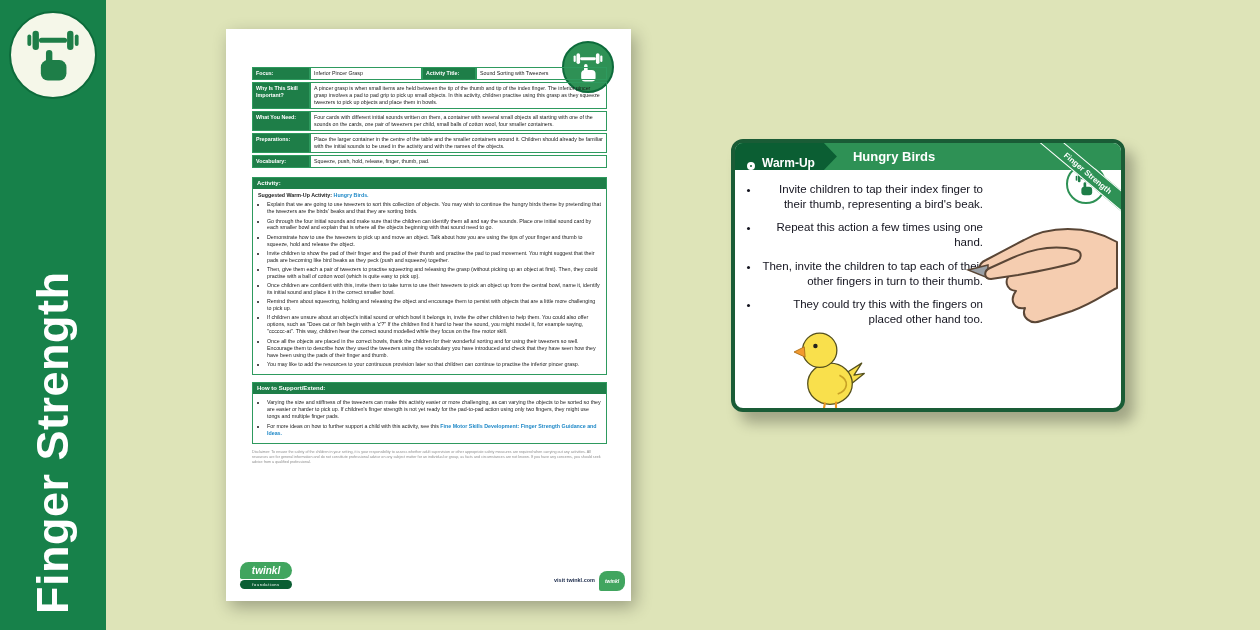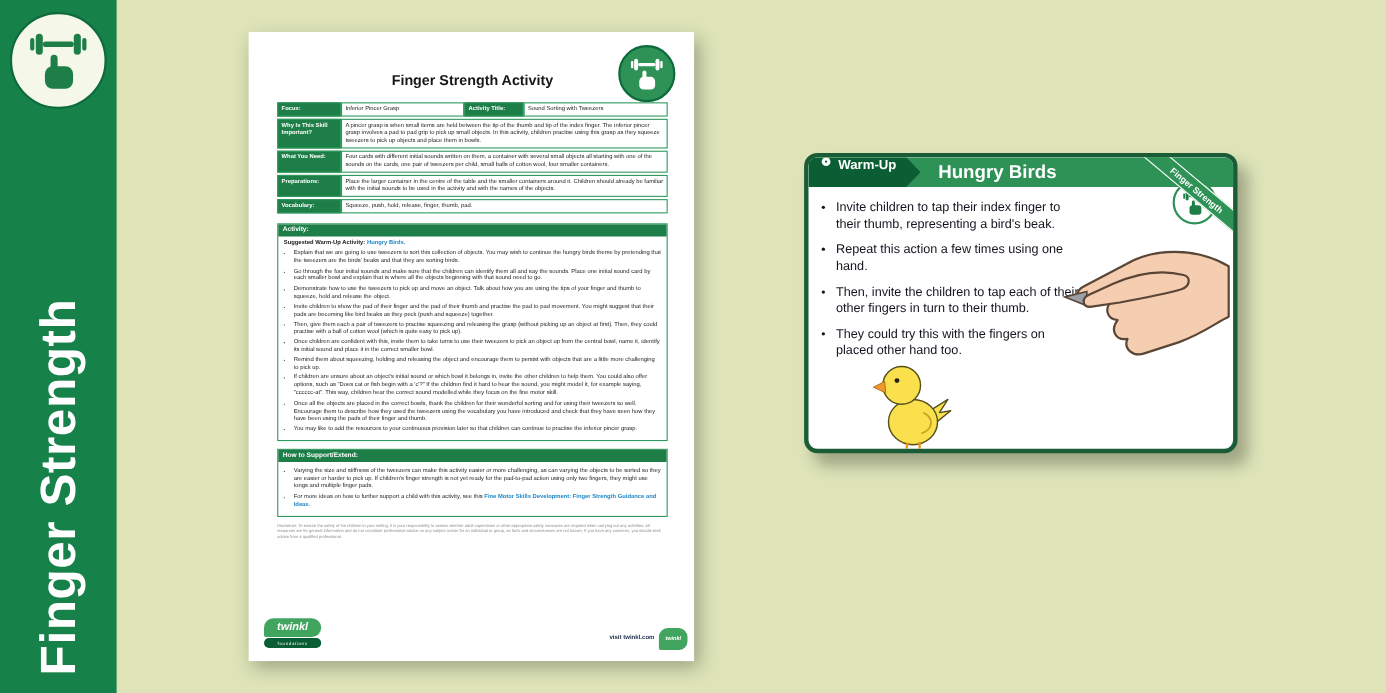--- a/index.html
+++ b/index.html
@@ -68,34 +68,34 @@
 
   
   .card {
     position:absolute; left:731px; top:139px; width:394px; height:273px;
     background:#ffffff; border:4px solid #1a5c36; border-radius:12px;
     box-shadow: 9px 11px 14px rgba(0,0,0,0.28);
     overflow:hidden;
   }
   .card-header { height:27px; background:#2e9155; display:flex; align-items:center; position:relative; z-index:1; }
   .card-arrow { height:100%; background:#0b5e33; color:#fff; font-weight:bold; font-size:12px;
-    display:flex; align-items:flex-start; gap:7px; padding:0 22px 0 12px;
+    display:flex; align-items:flex-end; gap:7px; padding:0 22px 0 12px;
     clip-path: polygon(0 0, calc(100% - 13px) 0, 100% 50%, calc(100% - 13px) 100%, 0 100%); }
   .donut { width:8px; height:8px; border:3px solid #fff; border-radius:50%; background:transparent; }
-  .card-title { color:#fff; font-weight:bold; font-size:17px; margin-left:16px; }
+  .card-title { color:#fff; font-weight:bold; font-size:13px; margin-left:16px; }
   .card-ribbon { position:absolute; top:22px; right:-34px; width:134px; transform:rotate(40deg);
     background:#2e9155; color:#fff; font-size:8px; font-weight:bold; text-align:center;
     padding:2.5px 0; z-index:4; border-top:1.5px solid #fff; border-bottom:1.5px solid #fff; }
   .card-badge { position:absolute; top:21px; right:15px; width:40px; height:40px; border-radius:50%;
     background:#fff; border:2px solid #2e9155; display:flex; align-items:center; justify-content:center; z-index:3; }
   .card-badge svg { width:27px; height:27px; color:#1e7e48; }
   .card-body { position:relative; height:calc(100% - 27px); }
   ul.card-bullets { margin:12px 0 0 10px; padding-left:15px; width:238px;
     font-size:11.5px; line-height:1.28; color:#14141f; }
-  ul.card-bullets li { margin-bottom:9px; }
+  ul.card-bullets li { margin-bottom:9px;text-align:right; }
   .hand-svg { position:absolute; top:28px; right:2px; width:172px; height:140px; }
   .chick-svg { position:absolute; left:56px; bottom:2px; width:78px; height:96px; }
 </style>
 </head>
 <body>
 
 <svg width="0" height="0" style="position:absolute" aria-hidden="true">
   <defs>
     <symbol id="ic-strength" viewBox="0 0 100 100">
       <rect x="28" y="23" width="44" height="8" rx="4" fill="currentColor"></rect>
@@ -118,21 +118,20 @@
   <div class="sidebar-title">Finger Strength</div>
 </div>
 
 <div class="page">
   <div class="page-badge">
     <svg>
         <use href="#ic-strength"></use>
       </svg>
   </div>
   <div class="page-content">
-    <div class="doc-title">Finger Strength Activity</div>
 
     <table class="doc-table">
       <tbody>
           <tr>
         <td class="lbl">Focus:</td>
         <td class="val w2">Inferior Pincer Grasp</td>
         <td class="lbl w3">Activity Title:</td>
         <td class="val">Sound Sorting with Tweezers</td>
       </tr>
       <tr>

